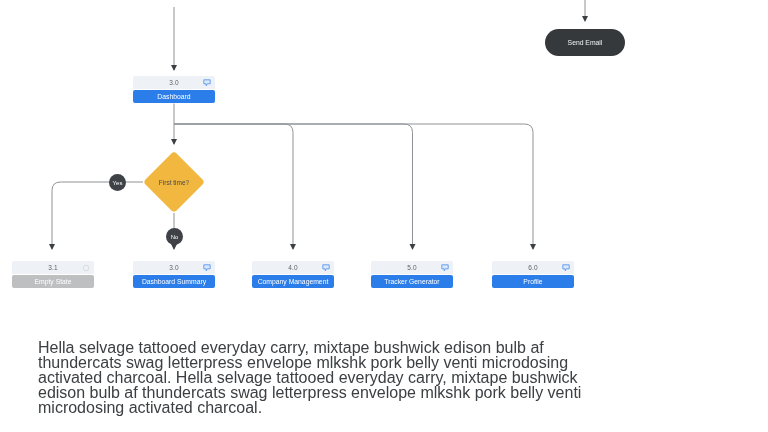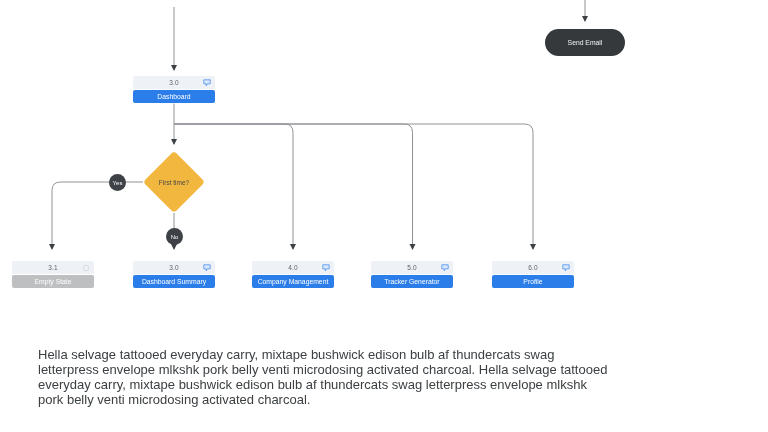--- a/index.html
+++ b/index.html
@@ -41,22 +41,22 @@
 
   .edge-label {
     position:absolute; width:17px; height:17px; border-radius:50%;
     background:#3e4145; color:#ffffff; font-size:6px;
     display:flex; align-items:center; justify-content:center;
   }
   .edge-label.yes { left:109px; top:174px; }
   .edge-label.no  { left:166px; top:228px; }
 
   .desc {
-    position:absolute; left:38px; top:347px; width:575px;
-    font-size:13px; line-height:15px; color:#3c4043; margin:0;
+    position:absolute; left:38px; top:340px; width:575px;
+    font-size:16px; line-height:15px; color:#3c4043; margin:0;
   }
 </style>
 </head>
 <body>
 
 <div class="stage">
 
   <svg class="wires" viewBox="0 0 768 432">
     <defs>
       <marker id="arrow" markerWidth="8" markerHeight="8" refX="5" refY="3" orient="auto" markerUnits="userSpaceOnUse">

